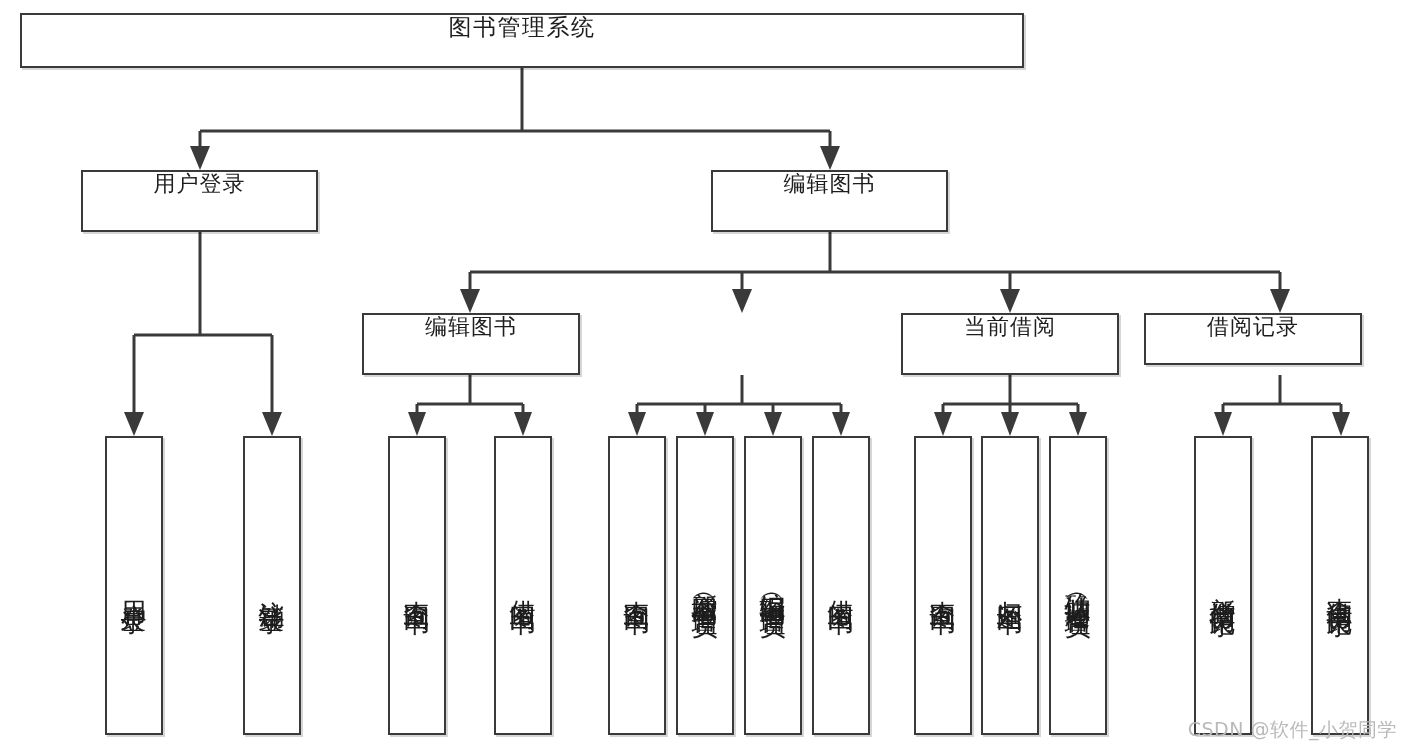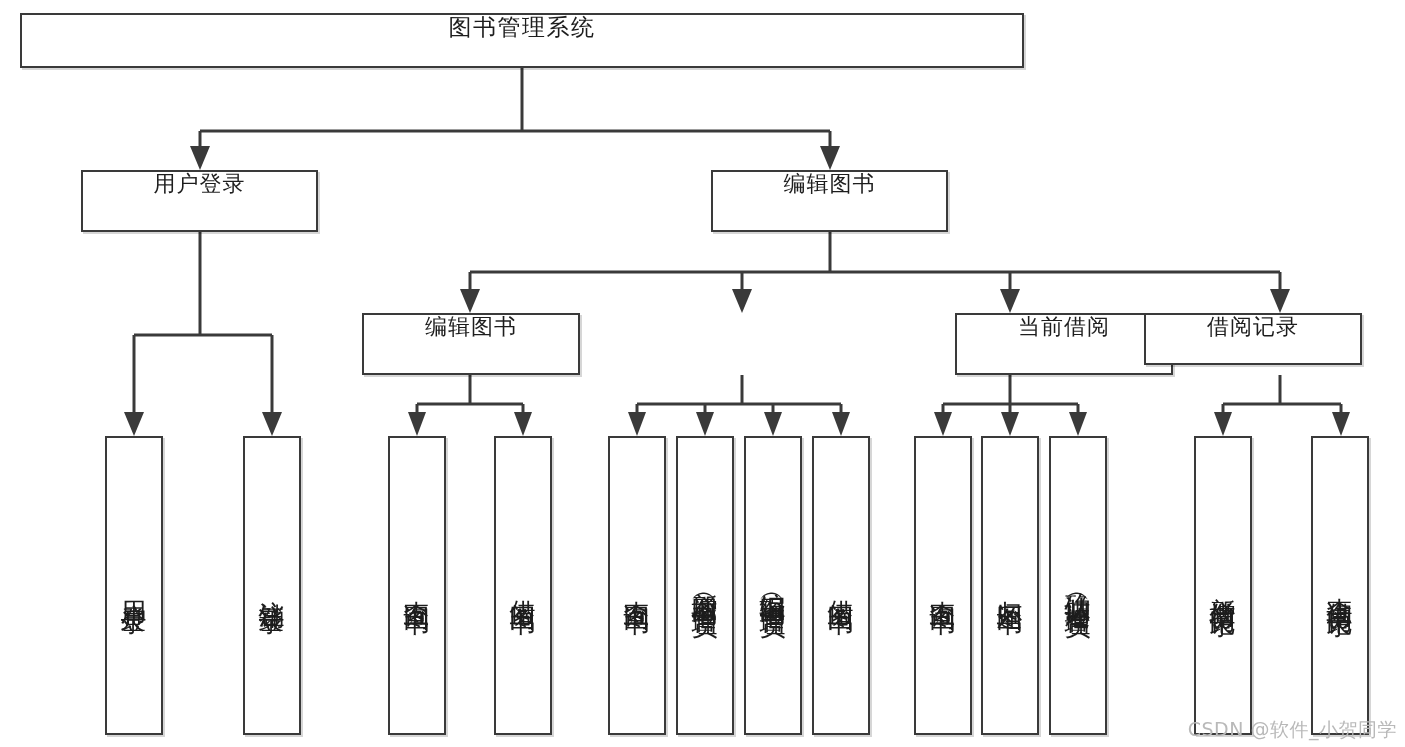--- a/index.html
+++ b/index.html
@@ -168,21 +168,21 @@
 
   <div class="node horiz" style="left:711px; top:170px; width:237px; height:62px;">
     <span class="node-label">编辑图书</span>
   </div>
 
   <div class="node horiz" style="left:362px; top:313px; width:218px; height:62px;">
     <span class="node-label">编辑图书</span>
   </div>
 
 
-  <div class="node horiz" style="left:955px; top:313px; width:218px; height:62px;">
+  <div class="node horiz" style="left:901px; top:313px; width:218px; height:62px;">
     <span class="node-label">当前借阅</span>
   </div>
 
   <div class="node horiz" style="left:1144px; top:313px; width:218px; height:52px;">
     <span class="node-label">借阅记录</span>
   </div>
 
   <div class="node vert" style="left:105px; top:436px; width:58px; height:299px;">
     <span class="node-label">用户登录</span>
   </div>

